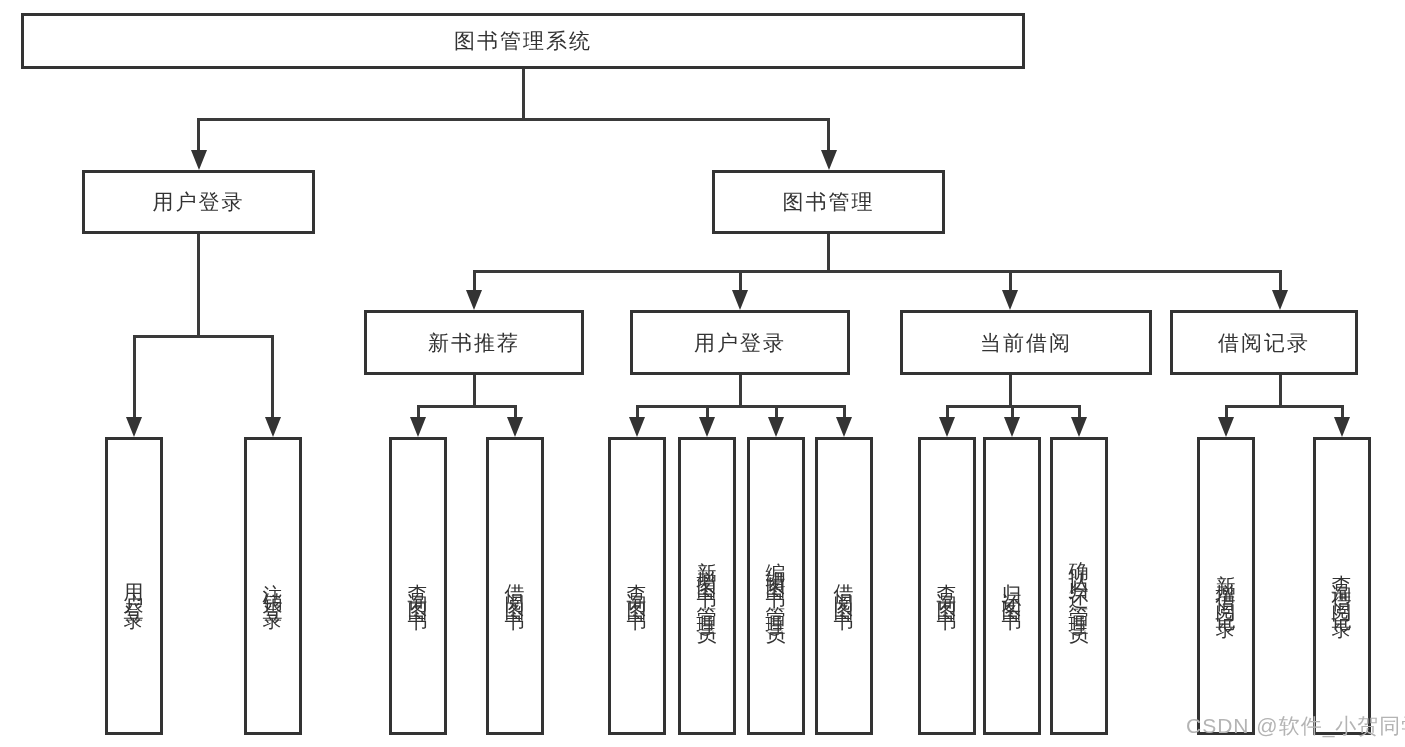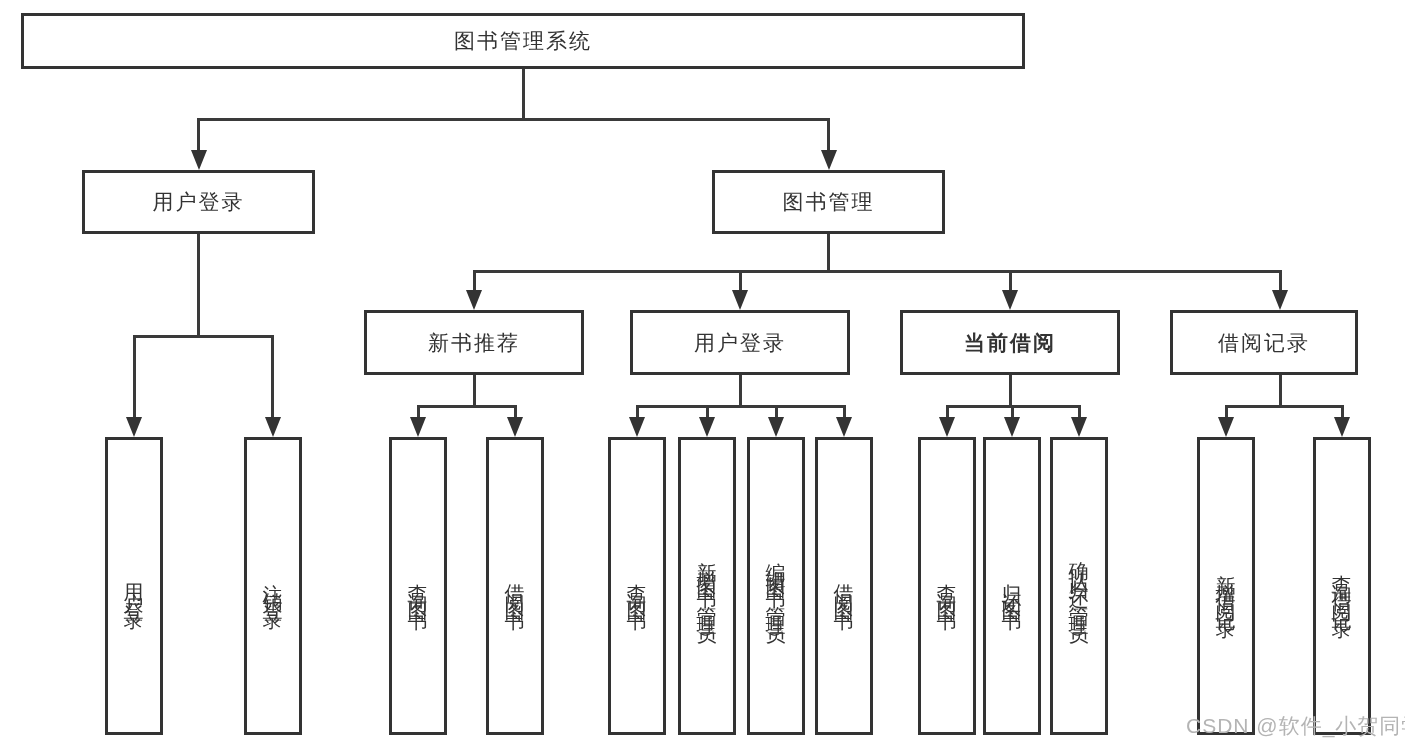--- a/index.html
+++ b/index.html
@@ -91,21 +91,21 @@
   <div class="node h" style="left:364px;top:310px;width:220px;height:65px;">
     <span class="lbl">新书推荐</span>
   </div>
 
   <div class="node h" style="left:712px;top:170px;width:233px;height:64px;">
     <span class="lbl">图书管理</span>
   </div>
   <div class="node h" style="left:630px;top:310px;width:220px;height:65px;">
     <span class="lbl">用户登录</span>
   </div>
-  <div class="node h" style="left:900px;top:310px;width:220px;height:65px;font-weight:bold;">
+  <div class="node h" style="left:900px;top:310px;width:252px;height:65px;">
     <span class="lbl">当前借阅</span>
   </div>
   <div class="node h" style="left:1170px;top:310px;width:188px;height:65px;">
     <span class="lbl">借阅记录</span>
   </div>
 
   <div class="node v" style="left:105px;top:437px;width:58px;height:298px;">
     <span class="lbl">用户登录</span>
   </div>
   <div class="node v" style="left:244px;top:437px;width:58px;height:298px;">

